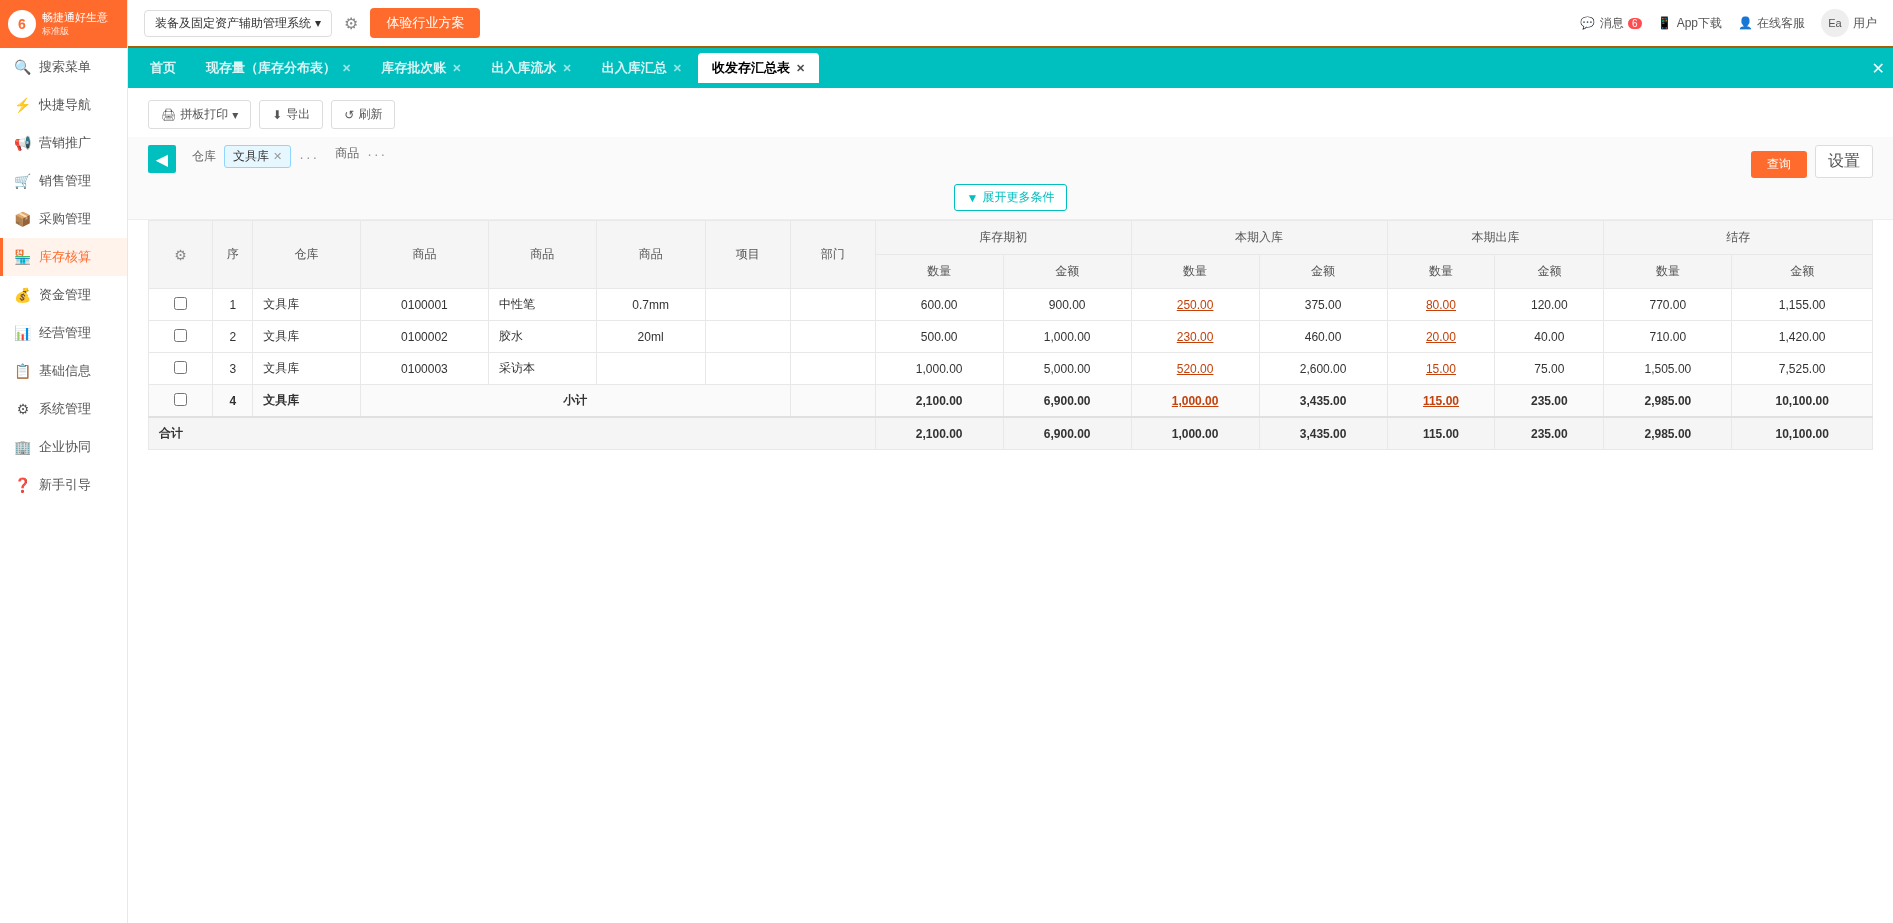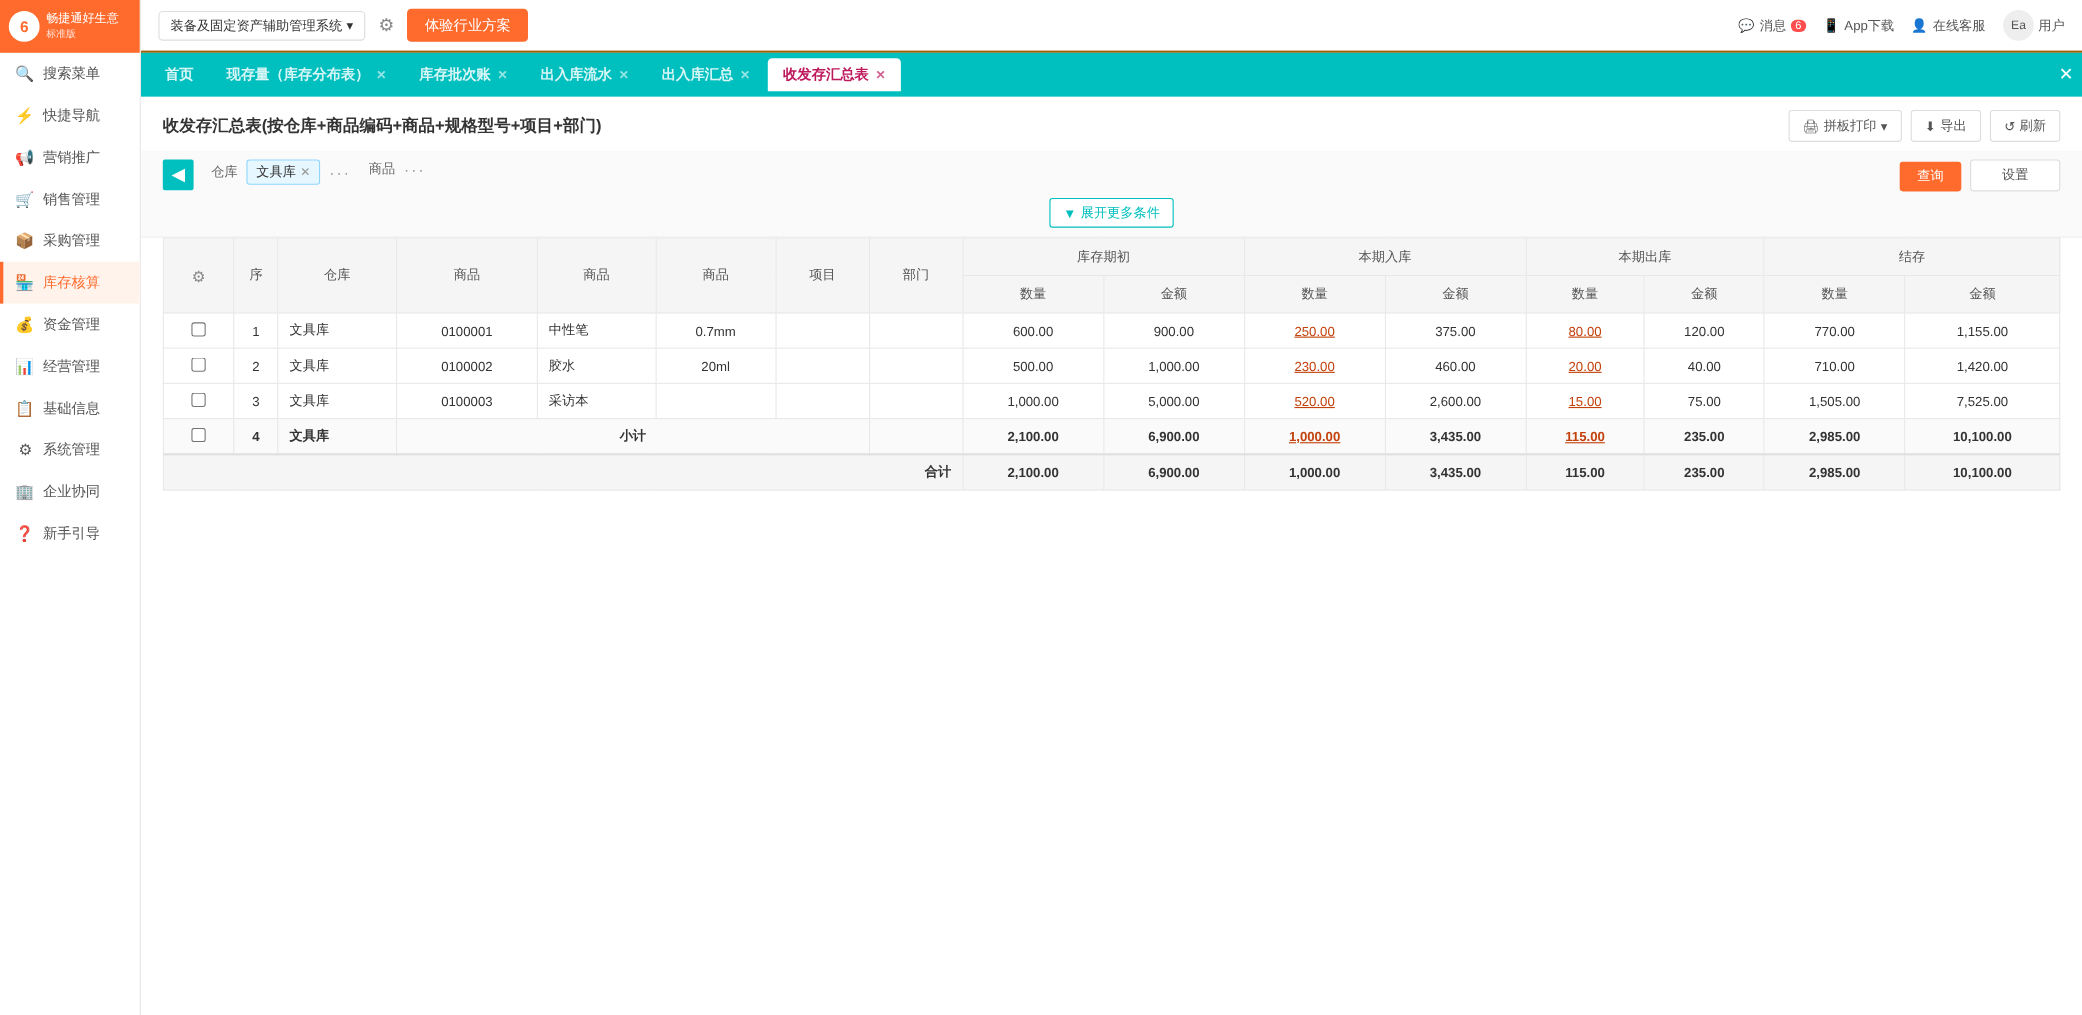--- a/index.html
+++ b/index.html
@@ -24,42 +24,42 @@
     .topbar-system-select { display: flex; align-items: center; gap: 4px; padding: 4px 10px; border: 1px solid #ddd; border-radius: 4px; cursor: pointer; font-size: 12px; }
     .topbar-btn-try { background: #ff6b2d; color: #fff; border: none; border-radius: 4px; padding: 6px 16px; cursor: pointer; font-size: 13px; }
     .topbar-right { display: flex; align-items: center; gap: 16px; font-size: 12px; color: #555; }
     .topbar-right-item { display: flex; align-items: center; gap: 4px; cursor: pointer; }
     .badge { background: #ff4d4f; color: #fff; border-radius: 8px; padding: 0 4px; font-size: 10px; min-width: 14px; text-align: center; }
     .user-avatar { width: 28px; height: 28px; background: #eee; border-radius: 50%; display: flex; align-items: center; justify-content: center; font-size: 11px; }
 
     
     .nav-tabs { height: 40px; background: #00bfbf; display: flex; align-items: center; padding: 0 8px; gap: 2px; }
     .nav-tab { padding: 6px 14px; color: rgba(255,255,255,0.85); cursor: pointer; font-size: 13px; display: flex; align-items: center; gap: 6px; border-radius: 4px 4px 0 0; white-space: nowrap; font-weight: bold; }
-    .nav-tab.active { background: #fff; color: #be185d; }
+    .nav-tab.active { background: #fff; color: #000000; }
     .nav-tab-close { font-size: 11px; opacity: 0.7; }
     .nav-close-all { margin-left: auto; color: #fff; cursor: pointer; font-size: 16px; }
 
     
     .page-content { flex: 1; background: #fff; padding: 0; overflow: auto; }
     .page-title { font-size: 15px; font-weight: bold; color: #333; }
     .filter-toggle-btn { width: 28px; height: 28px; background: #00bfbf; color: #fff; border: none; cursor: pointer; display: flex; align-items: center; justify-content: center; border-radius: 2px; font-size: 16px; }
     .filter-label { color: #666; font-size: 12px; }
     .date-btn { padding: 2px 8px; border: 1px solid #ddd; border-radius: 3px; cursor: pointer; font-size: 12px; background: #fff; color: #555; }
     .date-btn.active { background: #ff6b2d; color: #fff; border-color: #ff6b2d; }
     .date-range { font-size: 11px; color: #888; margin-top: 2px; }
     .warehouse-tag { background: #e6f7ff; border: 1px solid #91d5ff; border-radius: 3px; padding: 2px 8px; display: flex; align-items: center; gap: 4px; font-size: 12px; color: #333; }
     .warehouse-tag-close { cursor: pointer; color: #999; font-size: 11px; }
     .filter-ellipsis { color: #999; cursor: pointer; font-size: 14px; letter-spacing: 2px; }
 
     .expand-btn { display: flex; align-items: center; gap: 4px; color: #00bfbf; cursor: pointer; font-size: 12px; padding: 4px 12px; border: 1px solid #00bfbf; border-radius: 3px; background: #fff; }
     .btn-print { border: 1px solid #ddd; background: #fff; padding: 5px 12px; border-radius: 3px; cursor: pointer; font-size: 12px; color: #555; display: flex; align-items: center; gap: 4px; }
     .btn-export { border: 1px solid #ddd; background: #fff; padding: 5px 12px; border-radius: 3px; cursor: pointer; font-size: 12px; color: #555; display: flex; align-items: center; gap: 4px; }
     .btn-refresh { border: 1px solid #ddd; background: #fff; padding: 5px 12px; border-radius: 3px; cursor: pointer; font-size: 12px; color: #555; display: flex; align-items: center; gap: 4px; }
     .btn-query { background: #ff6b2d; color: #fff; border: none; padding: 5px 16px; border-radius: 3px; cursor: pointer; font-size: 12px; }
-    .btn-settings { border: 1px solid #ddd; background: #fff; padding: 5px 28px; border-radius: 3px; cursor: pointer; font-size: 12px; color: #555; }
+    .btn-settings { border: 1px solid #ddd; background: #fff; padding: 5px 12px; border-radius: 3px; cursor: pointer; font-size: 16px; color: #555; }
 
     
     .table-wrapper { padding: 0 20px 20px; }
     table { width: 100%; border-collapse: collapse; font-size: 12px; }
     th { background: #f5f5f5; padding: 8px 10px; text-align: center; border: 1px solid #e8e8e8; color: #555; font-weight: normal; }
     td { padding: 7px 10px; border: 1px solid #e8e8e8; text-align: center; color: #333; }
     .col-warehouse { text-align: left; }
     .col-product { text-align: left; }
     .underline { text-decoration: underline; cursor: pointer; color: #c2410c; }
     .row-subtotal td { font-weight: bold; background: #fafafa; }
@@ -185,21 +185,20 @@
     <div class="nav-tab active">
       <span>收发存汇总表</span>
       <span class="nav-tab-close">✕</span>
     </div>
     <div class="nav-close-all">✕</div>
   </div>
 
   <div class="page-content">
 
     <div style="display:flex; align-items:center; justify-content:space-between; padding: 12px 20px 8px;">
-      <h2 class="page-title">收发存汇总表(按仓库+商品编码+商品+规格型号+项目+部门)</h2>
       <div style="display:flex; gap:8px; align-items:center;">
         <button class="btn-print">
           <span>🖨</span>
           <span>拼板打印</span>
           <span>▾</span>
         </button>
         <button class="btn-export">
           <span>⬇</span>
           <span>导出</span>
         </button>
@@ -340,21 +339,21 @@
       <td><span class="underline">1,000.00</span></td>
       <td>3,435.00</td>
       <td><span class="underline">115.00</span></td>
       <td>235.00</td>
       <td>2,985.00</td>
       <td>10,100.00</td>
     </tr>
           </tbody>
         <tfoot>
           <tr style="background:#f5f5f5; font-weight:bold; border-top: 2px solid #e0e0e0;">
-            <td colspan="8" style="text-align:right; padding-left:10px;">合计</td>
+            <td colspan="8" style="text-align:left; padding-left:10px;">合计</td>
             <td>2,100.00</td>
             <td>6,900.00</td>
             <td>1,000.00</td>
             <td>3,435.00</td>
             <td>115.00</td>
             <td>235.00</td>
             <td>2,985.00</td>
             <td>10,100.00</td>
           </tr>
         </tfoot>

